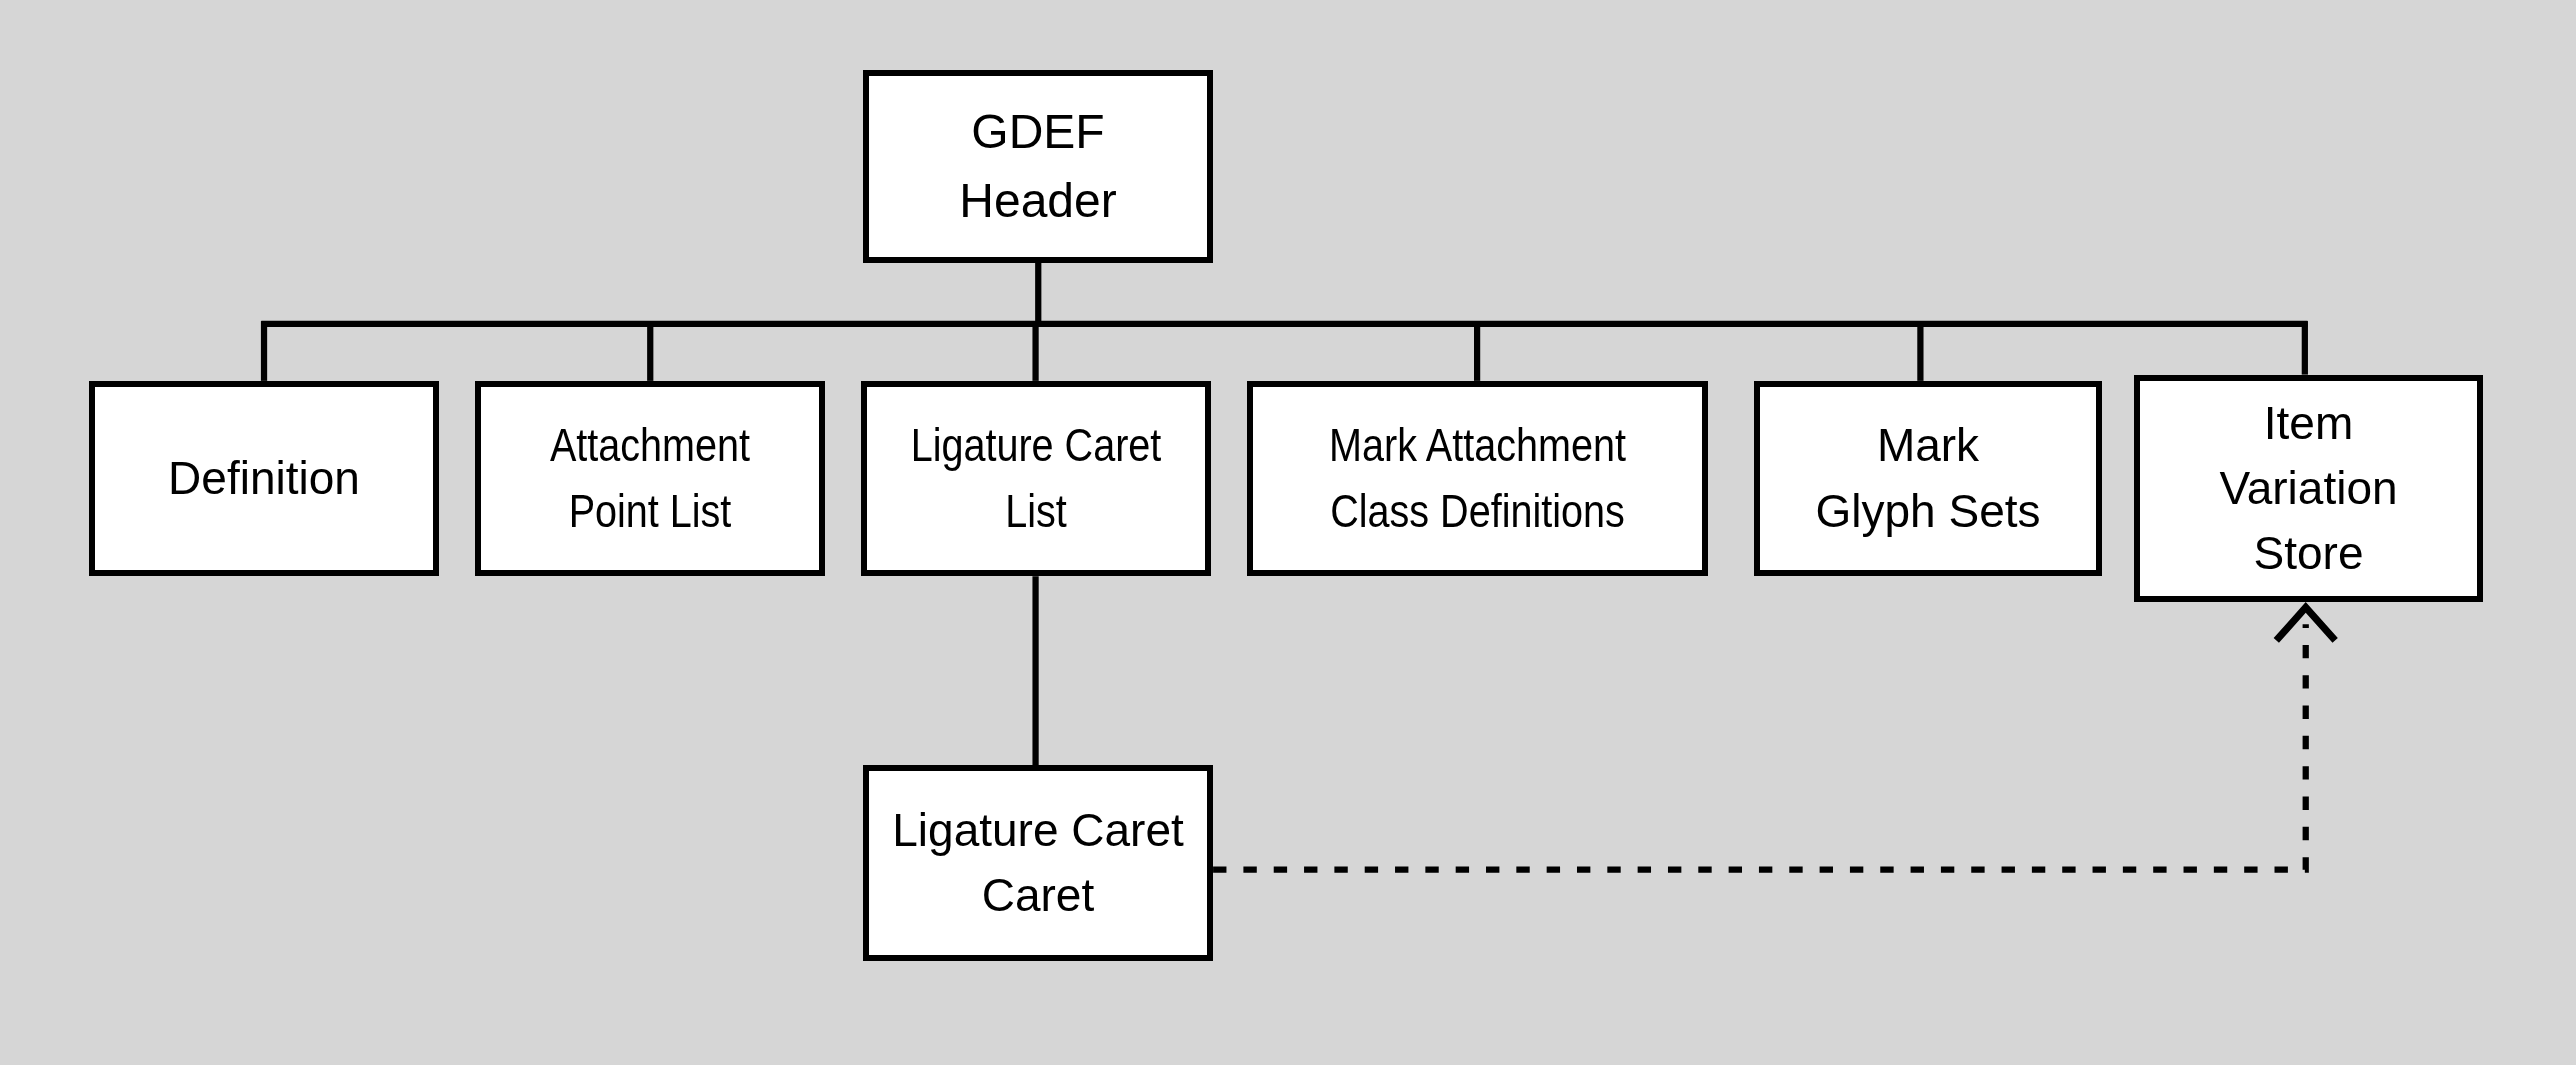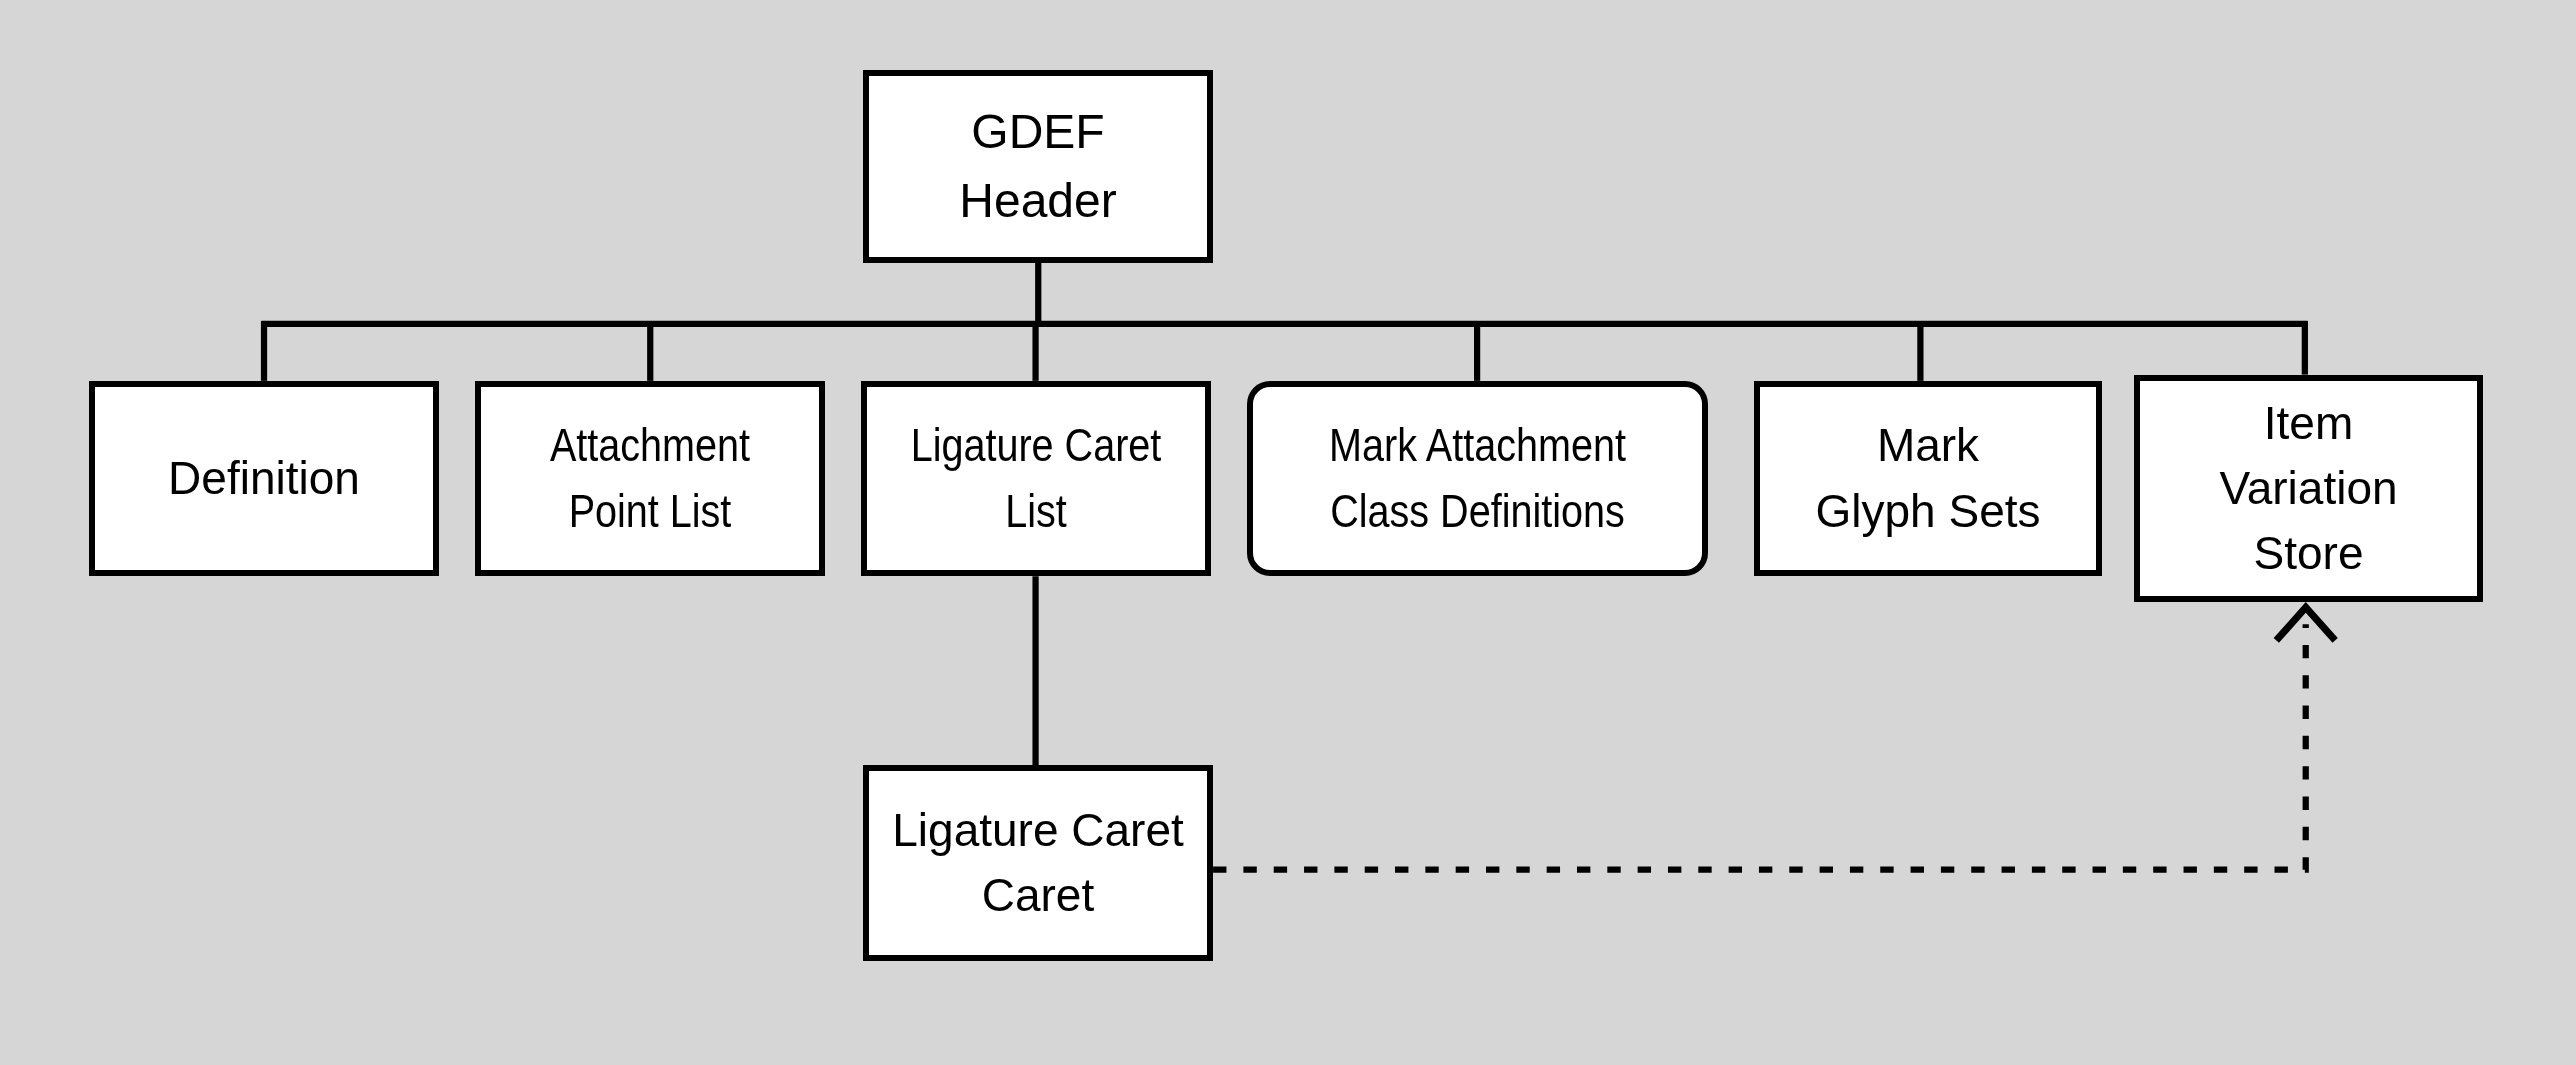--- a/index.html
+++ b/index.html
@@ -78,21 +78,20 @@
     font-size: 46px;
     font-stretch: condensed;
   }
   #node-mark-attachment-class-definitions {
     left: 1247px;
     top: 381px;
     width: 461px;
     height: 195px;
     font-size: 46px;
     font-stretch: condensed;
-    border-radius: 23px;
   }
   #node-mark-glyph-sets {
     left: 1746px;
     top: 381px;
     width: 348px;
     height: 195px;
     font-size: 46px;
     margin-left: 8px;
   }
   #node-item-variation-store {

